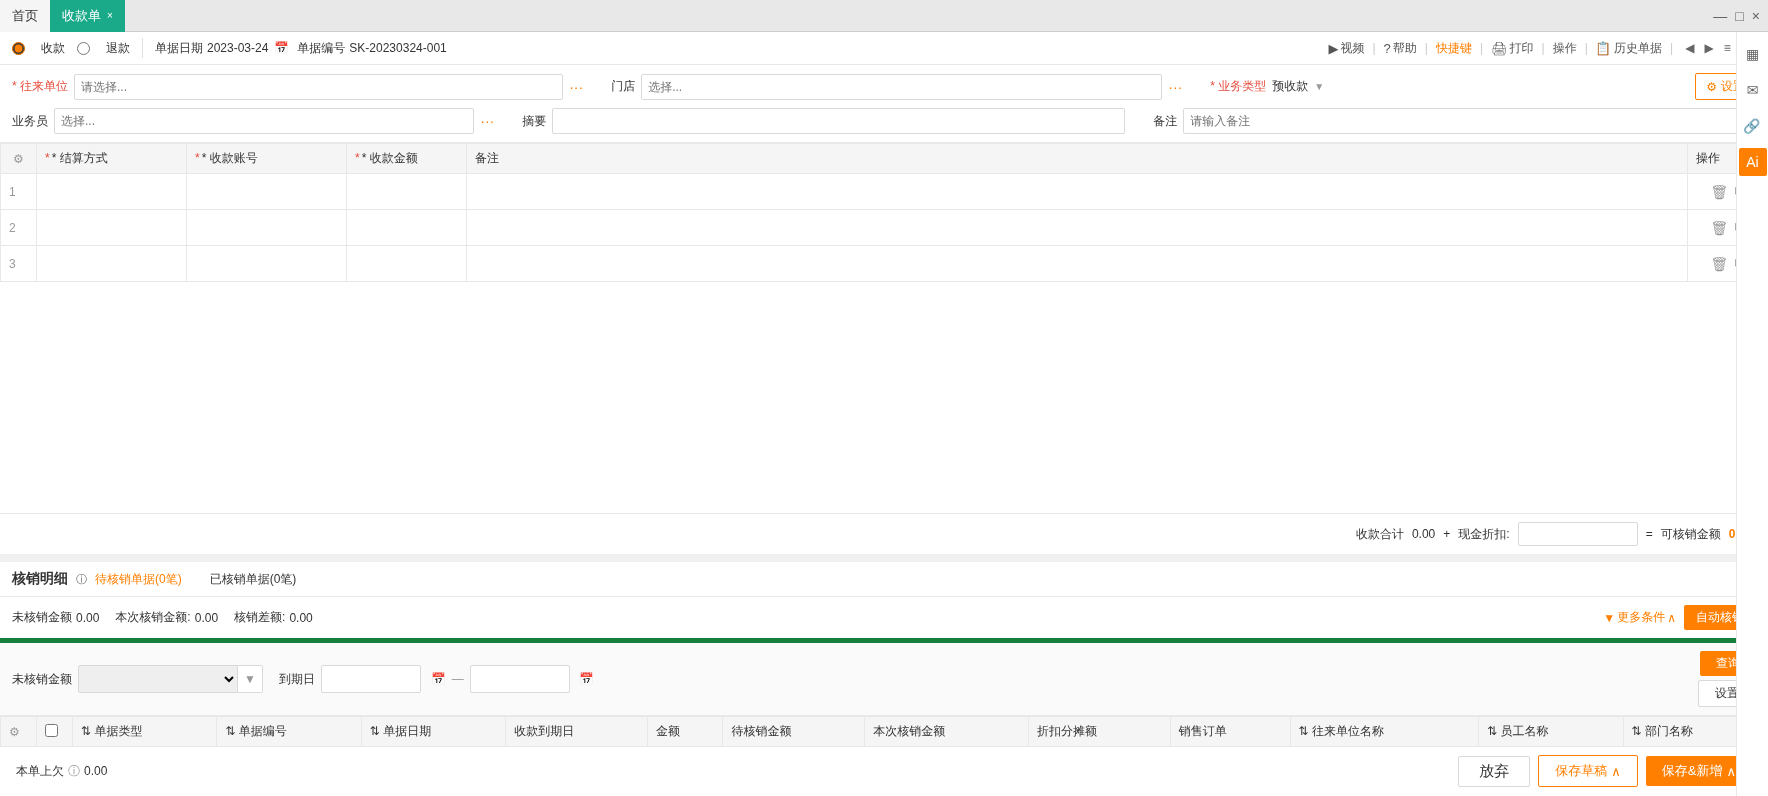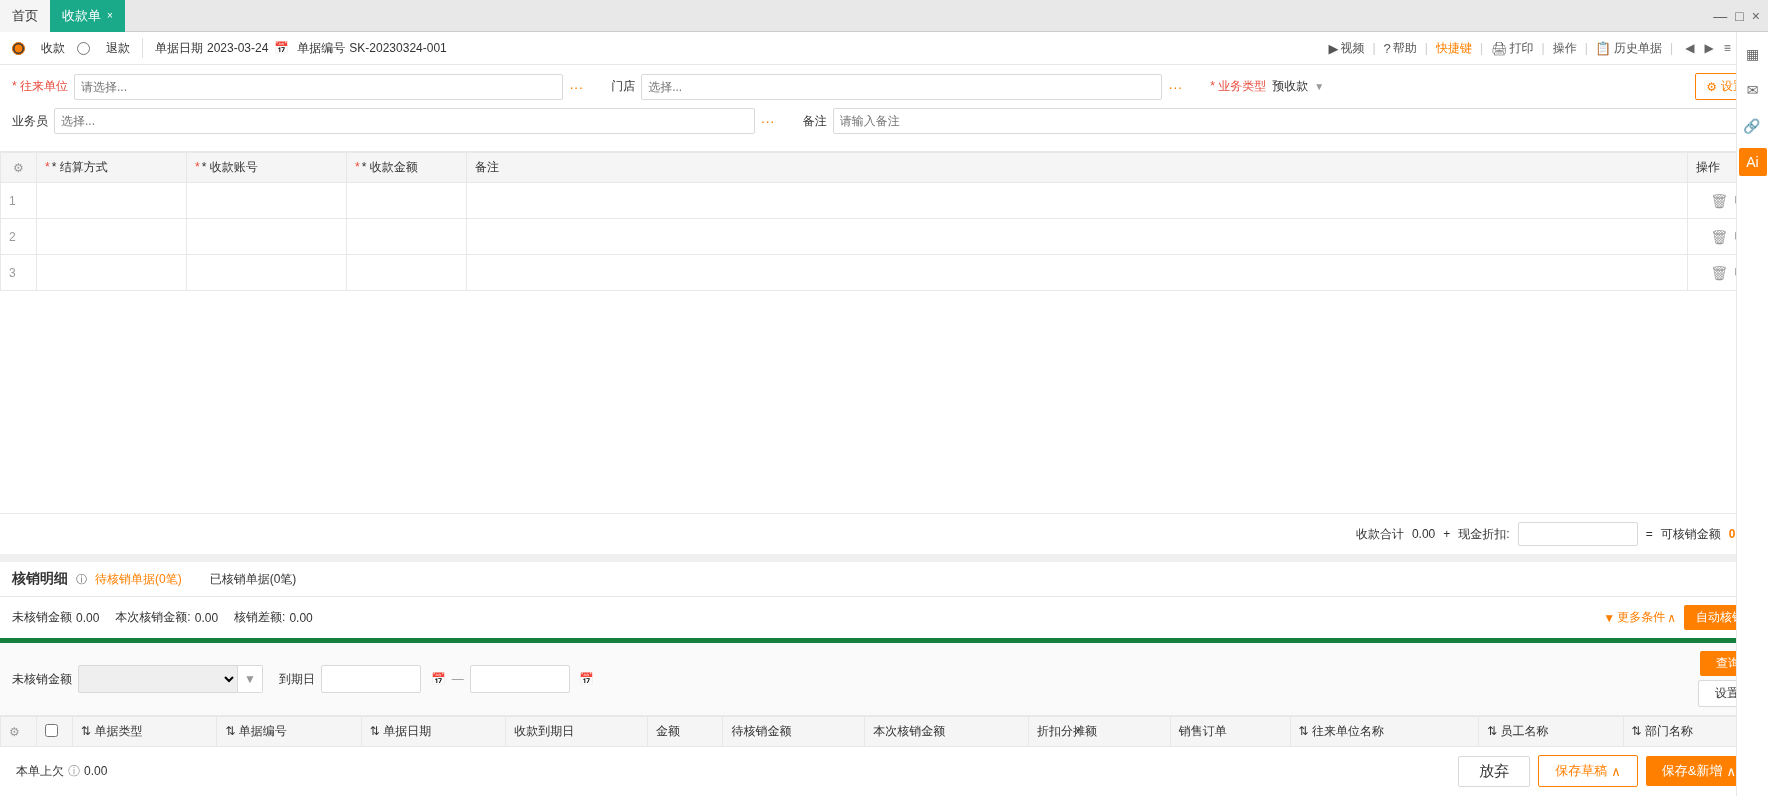--- a/index.html
+++ b/index.html
@@ -32,21 +32,21 @@
     .toolbar-right .btn-icon .icon { font-size: 13px; }
     .toolbar-right .btn-highlight { color: #ff7f00; font-weight: 500; }
     .toolbar-separator { color: #ccc; }
     .view-icons { display: flex; align-items: center; gap: 2px; }
     .view-icons span { cursor: pointer; color: #666; padding: 2px 4px; }
     .view-icons span.active { background: #ff7f00; color: #fff; border-radius: 2px; }
     
     
     .form-section { padding: 8px 12px; border-bottom: 1px solid #e8e8e8; background: #fff; }
     .form-row { display: flex; align-items: center; gap: 28px; margin-bottom: 8px; }
-    .form-row:last-child { margin-bottom: 9px; }
+    .form-row:last-child { margin-bottom: 0; }
     .field-group { display: flex; align-items: center; gap: 6px; flex: 1; }
     .field-label { color: #e74c3c; font-size: 12px; white-space: nowrap; }
     .field-label.optional { color: #333; }
     .field-input { flex: 1; height: 26px; border: 1px solid #d9d9d9; border-radius: 2px; padding: 0 6px; font-size: 12px; color: #999; outline: none; }
     .field-more { color: #ff7f00; cursor: pointer; font-size: 14px; }
     .business-type-value { font-size: 12px; color: #333; }
     .btn-setting { display: flex; align-items: center; gap: 4px; padding: 4px 10px; border: 1px solid #ff7f00; border-radius: 2px; color: #ff7f00; cursor: pointer; font-size: 12px; background: #fff; }
     .dropdown-arrow { color: #999; font-size: 10px; }
     
     
@@ -227,20 +227,24 @@
           <span>⚙</span>
           <span>设置</span>
         </button>
       </div>
     </div>
     <div class="form-row">
       <div class="field-group" style="flex: 0.8;">
         <span class="field-label optional">业务员</span>
         <input class="field-input" type="text" placeholder="选择..." style="">
         <span class="field-more">···</span>
+      </div>
+      <div class="field-group">
+        <span class="field-label optional">摘要</span>
+        <input class="field-input" type="text" style="">
       </div>
       <div class="field-group">
         <span class="field-label optional">备注</span>
         <input class="field-input" type="text" placeholder="请输入备注" style="">
       </div>
     </div>
   </div>
 
   <div class="table-section">
     <table class="data-table">

